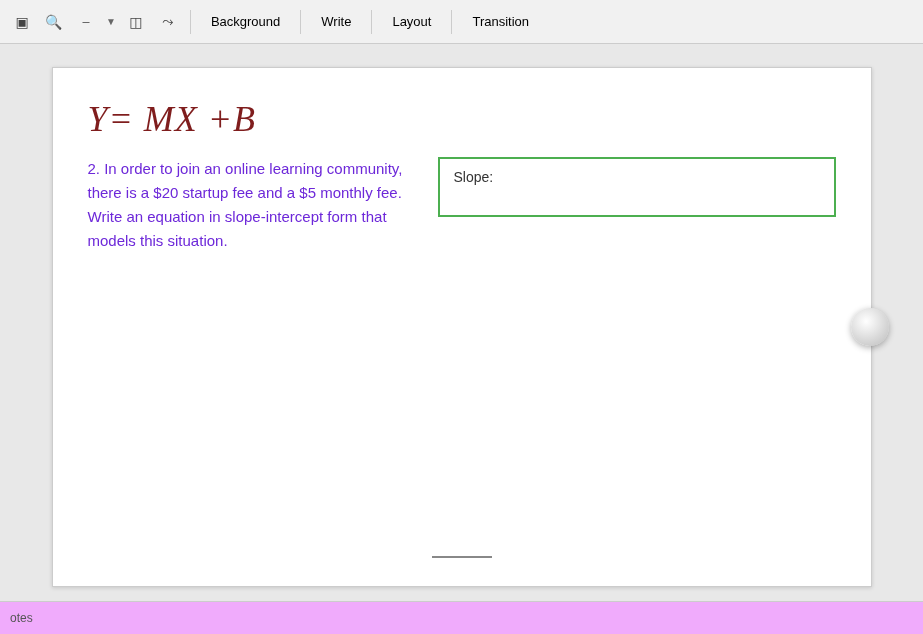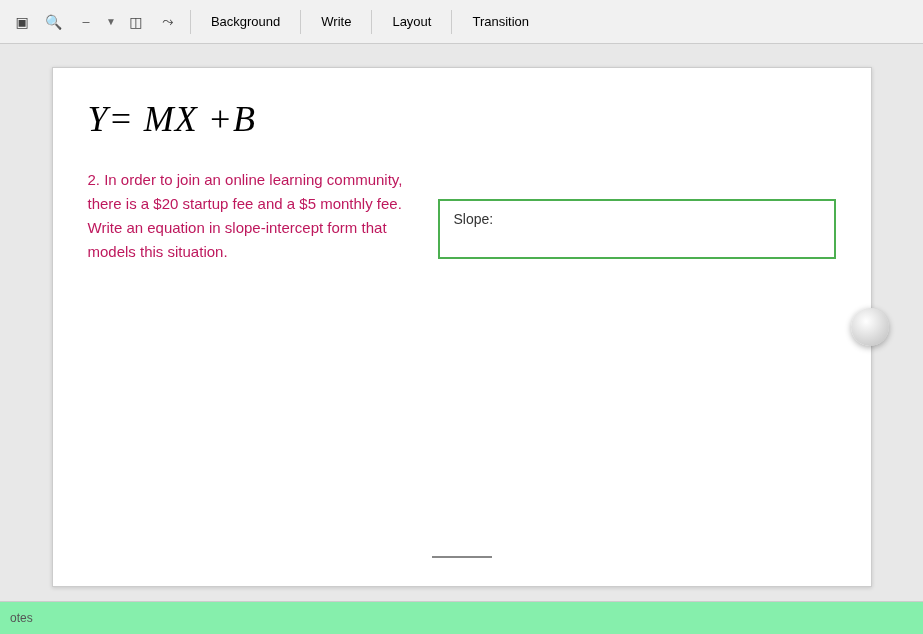--- a/index.html
+++ b/index.html
@@ -75,47 +75,46 @@
       position: relative;
       padding: 30px 35px;
       box-shadow: 0 1px 4px rgba(0,0,0,0.15);
     }
 
     
     .slide-title {
       font-size: 36px;
       font-family: 'Times New Roman', serif;
       font-style: italic;
-      color: #000000;
-      margin-bottom: 28px;
+      color: #7f1d1d;
+      margin-bottom: 17px;
       letter-spacing: 1px;
     }
 
     .slide-content {
       display: flex;
       gap: 30px;
       align-items: flex-start;
     }
 
     
     .problem-text {
       flex: 0 0 320px;
       font-size: 15px;
       font-family: Arial, sans-serif;
-      color: #be185d;
+      color: #6d28d9;
       line-height: 1.6;
     }
 
     
     .answer-boxes {
       flex: 1;
       display: flex;
       flex-direction: column;
       gap: 12px;
-      margin-top: 31px;
     }
 
     .answer-box {
       border: 2px solid;
       padding: 10px 14px;
       min-height: 60px;
       font-size: 14px;
       color: #333;
       background: #fff;
       font-family: Arial, sans-serif;
@@ -157,21 +156,21 @@
       box-shadow: 0 2px 6px rgba(0,0,0,0.3);
     }
 
     
     .bottom-bar {
       position: absolute;
       bottom: 0;
       left: 0;
       width: 100%;
       height: 24px;
-      background: #86efac;
+      background: #f0abfc;
       border-top: 1px solid #ccc;
       display: flex;
       align-items: center;
       padding: 16px 10px;
     }
 
     .bottom-notes {
       font-size: 12px;
       color: #555;
     }

